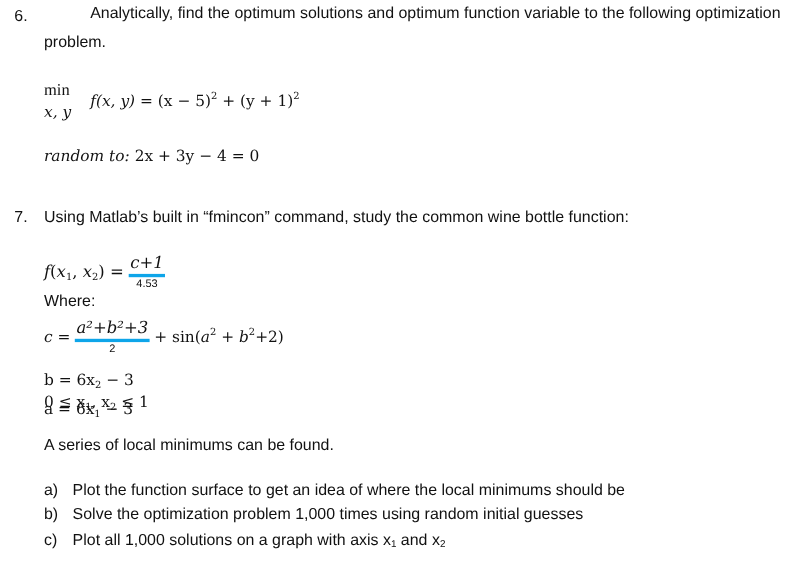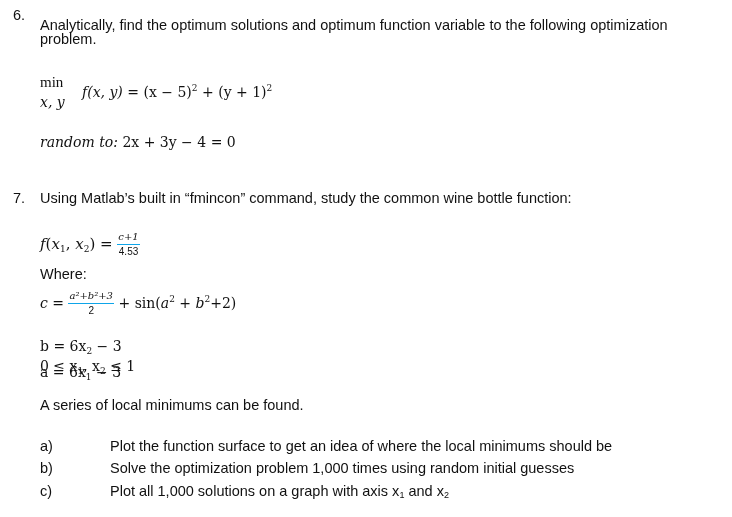--- a/index.html
+++ b/index.html
@@ -27,47 +27,47 @@
     .sup { font-size: 9px; vertical-align: 6px; }
     .sub { font-size: 9px; vertical-align: -3px; }
     .frac {
       display: inline-block;
       vertical-align: middle;
       text-align: center;
       line-height: 1;
     }
     .frac .n {
       display: block;
-      font-size: 10px;
-      border-bottom: 1px solid #0ea5e9;
+      font-size: 15px;
+      border-bottom: 3px solid #0ea5e9;
       padding: 0 1px 2px 1px;
     }
     .frac .d {
       display: block;
       font-size: 10px;
       padding-top: 2px;
       font-family: "Liberation Sans", sans-serif;
     }
     .minblock {
       position: absolute;
       left: 40px;
       top: 72px;
       font-family: "Liberation Serif", serif;
       font-size: 15px;
       line-height: 20px;
     }
     .list-label { left: 40px; }
-    .list-text { left: 66px; margin-left: 44px; }
+    .list-text { left: 66px; }
     .small-sub { font-size: 9px; vertical-align: -2px; }
   </style>
 </head>
 <body>
 
 <span class="abs num" style="top:7px;">6.</span>
-<span class="abs body-text" style="top:17px;">Analytically, find the optimum solutions and optimum function variable to the following optimization</span>
+<span class="abs body-text" style="top:4px;margin-left:42px;">Analytically, find the optimum solutions and optimum function variable to the following optimization</span>
 <span class="abs body-text" style="top:31px;">problem.</span>
 
 <div class="minblock">
   <div>min</div>
   <div class="it" style="font-family:'DejaVu Serif',serif;font-size:14px;">x, y</div>
 </div>
 
 <div class="abs math" style="left:82px; top:83px;">
   <span class="it">f(x, y) =</span>
   <span>(x − 5)</span><span class="sup">2</span><span> + </span><span>(y + 1)</span><span class="sup">2</span>

